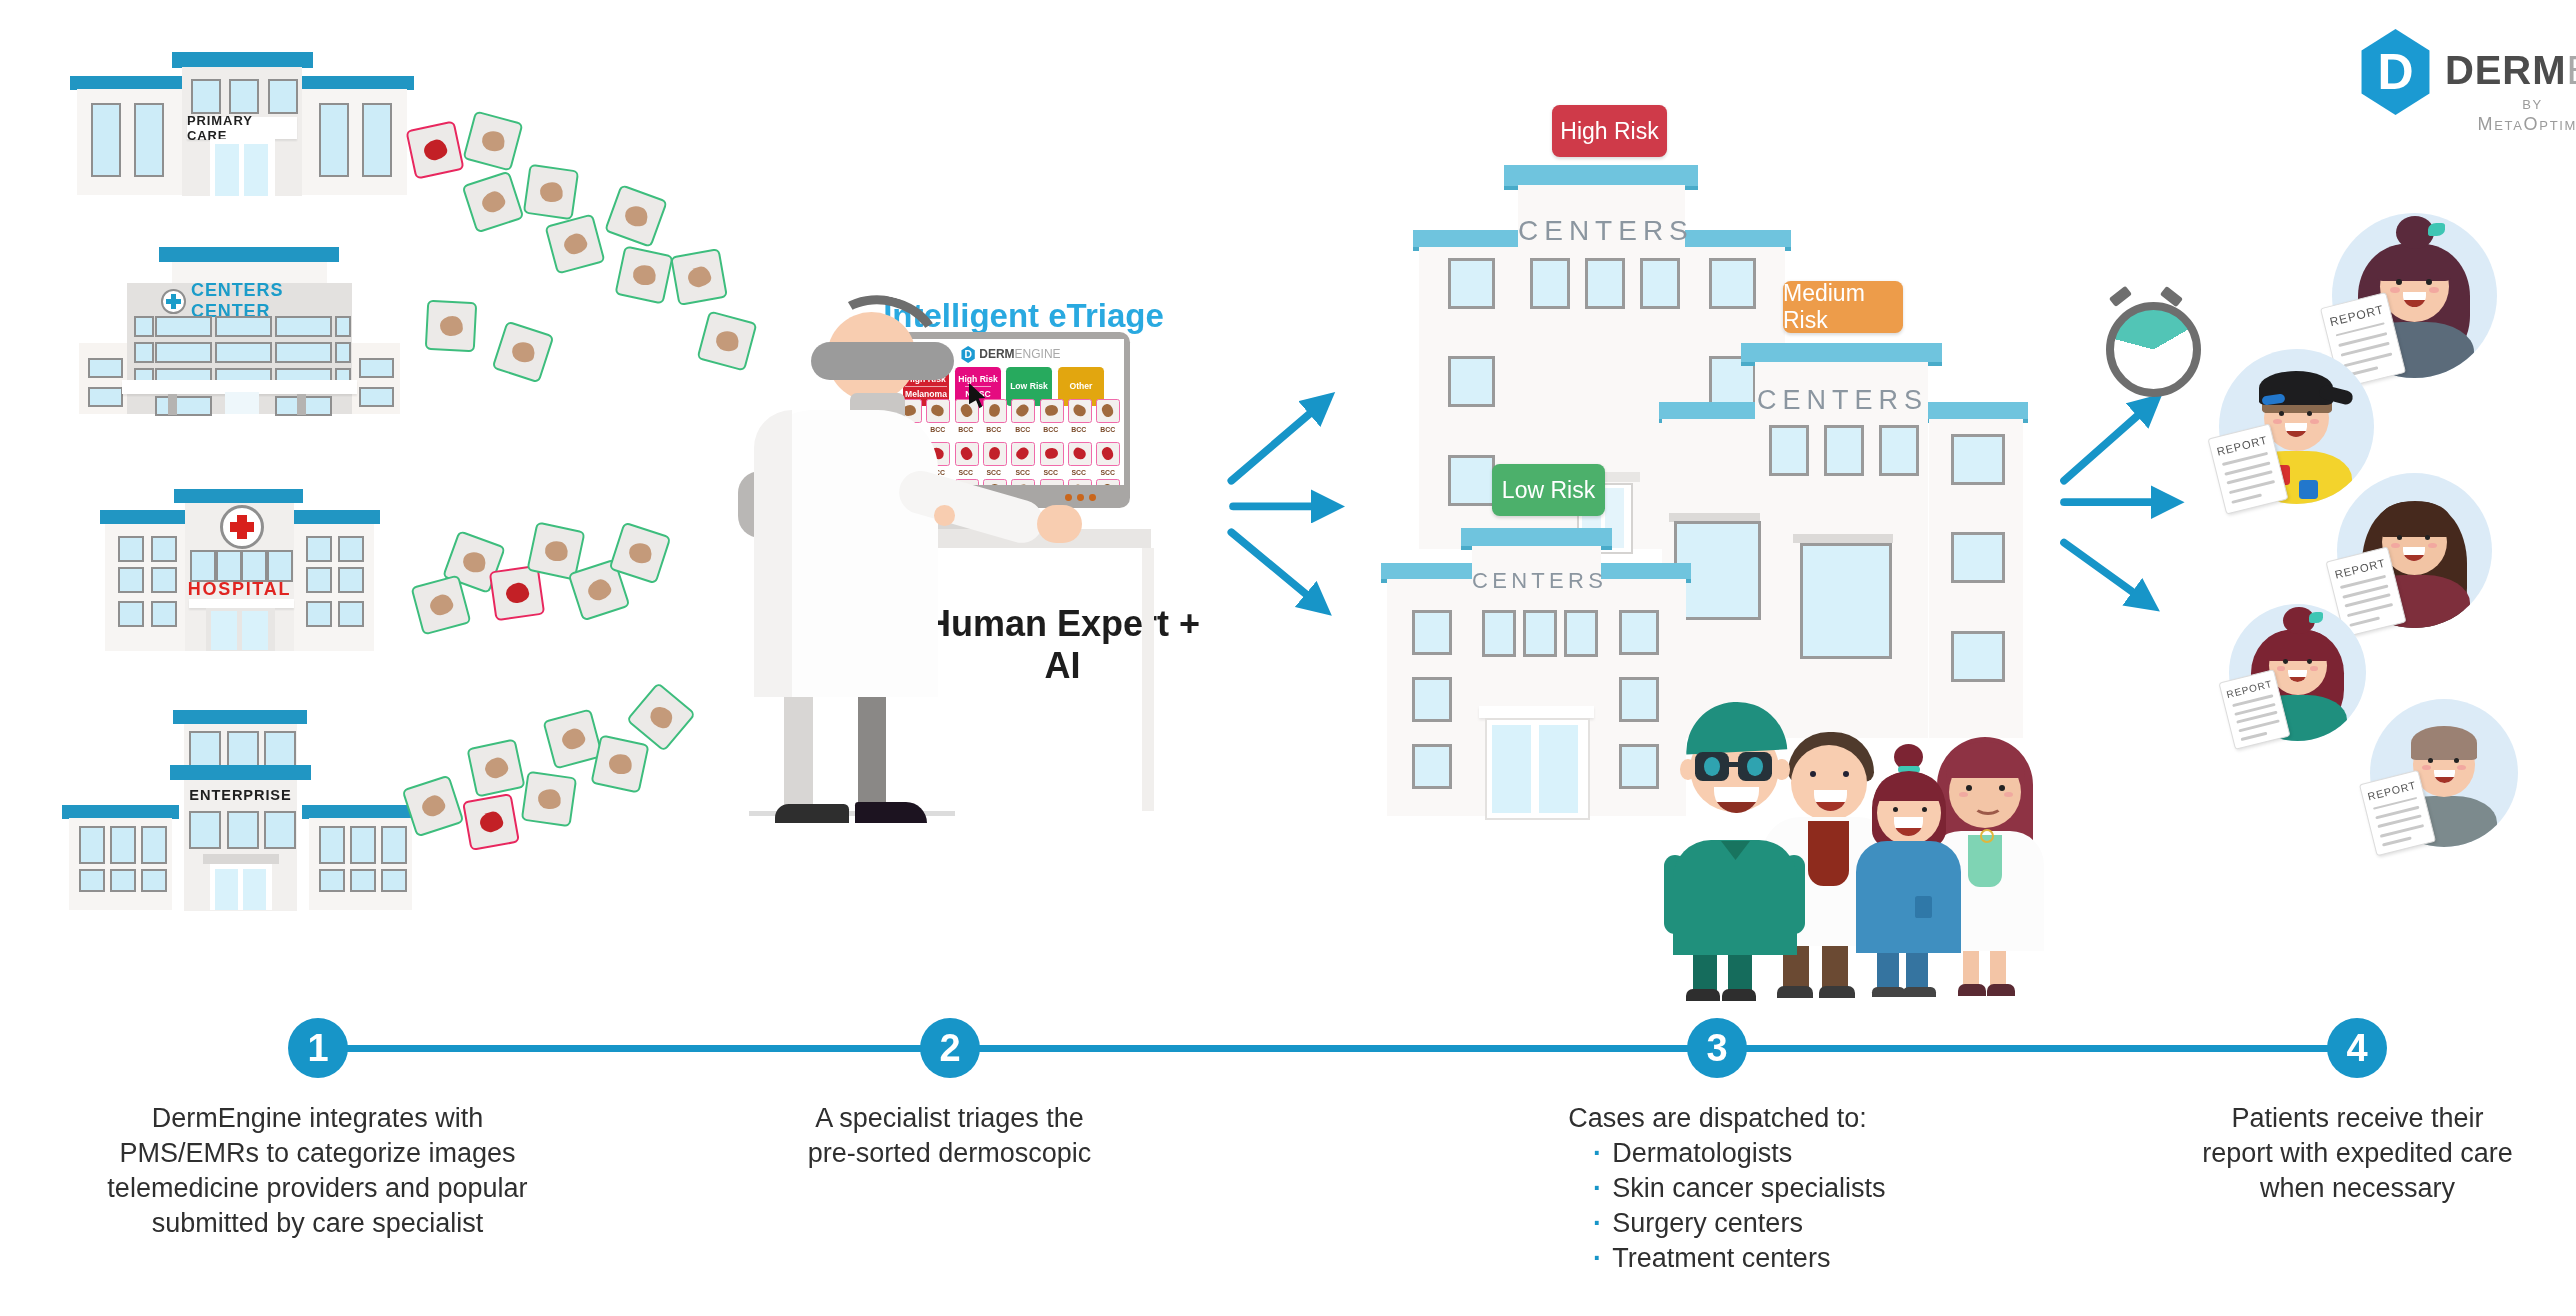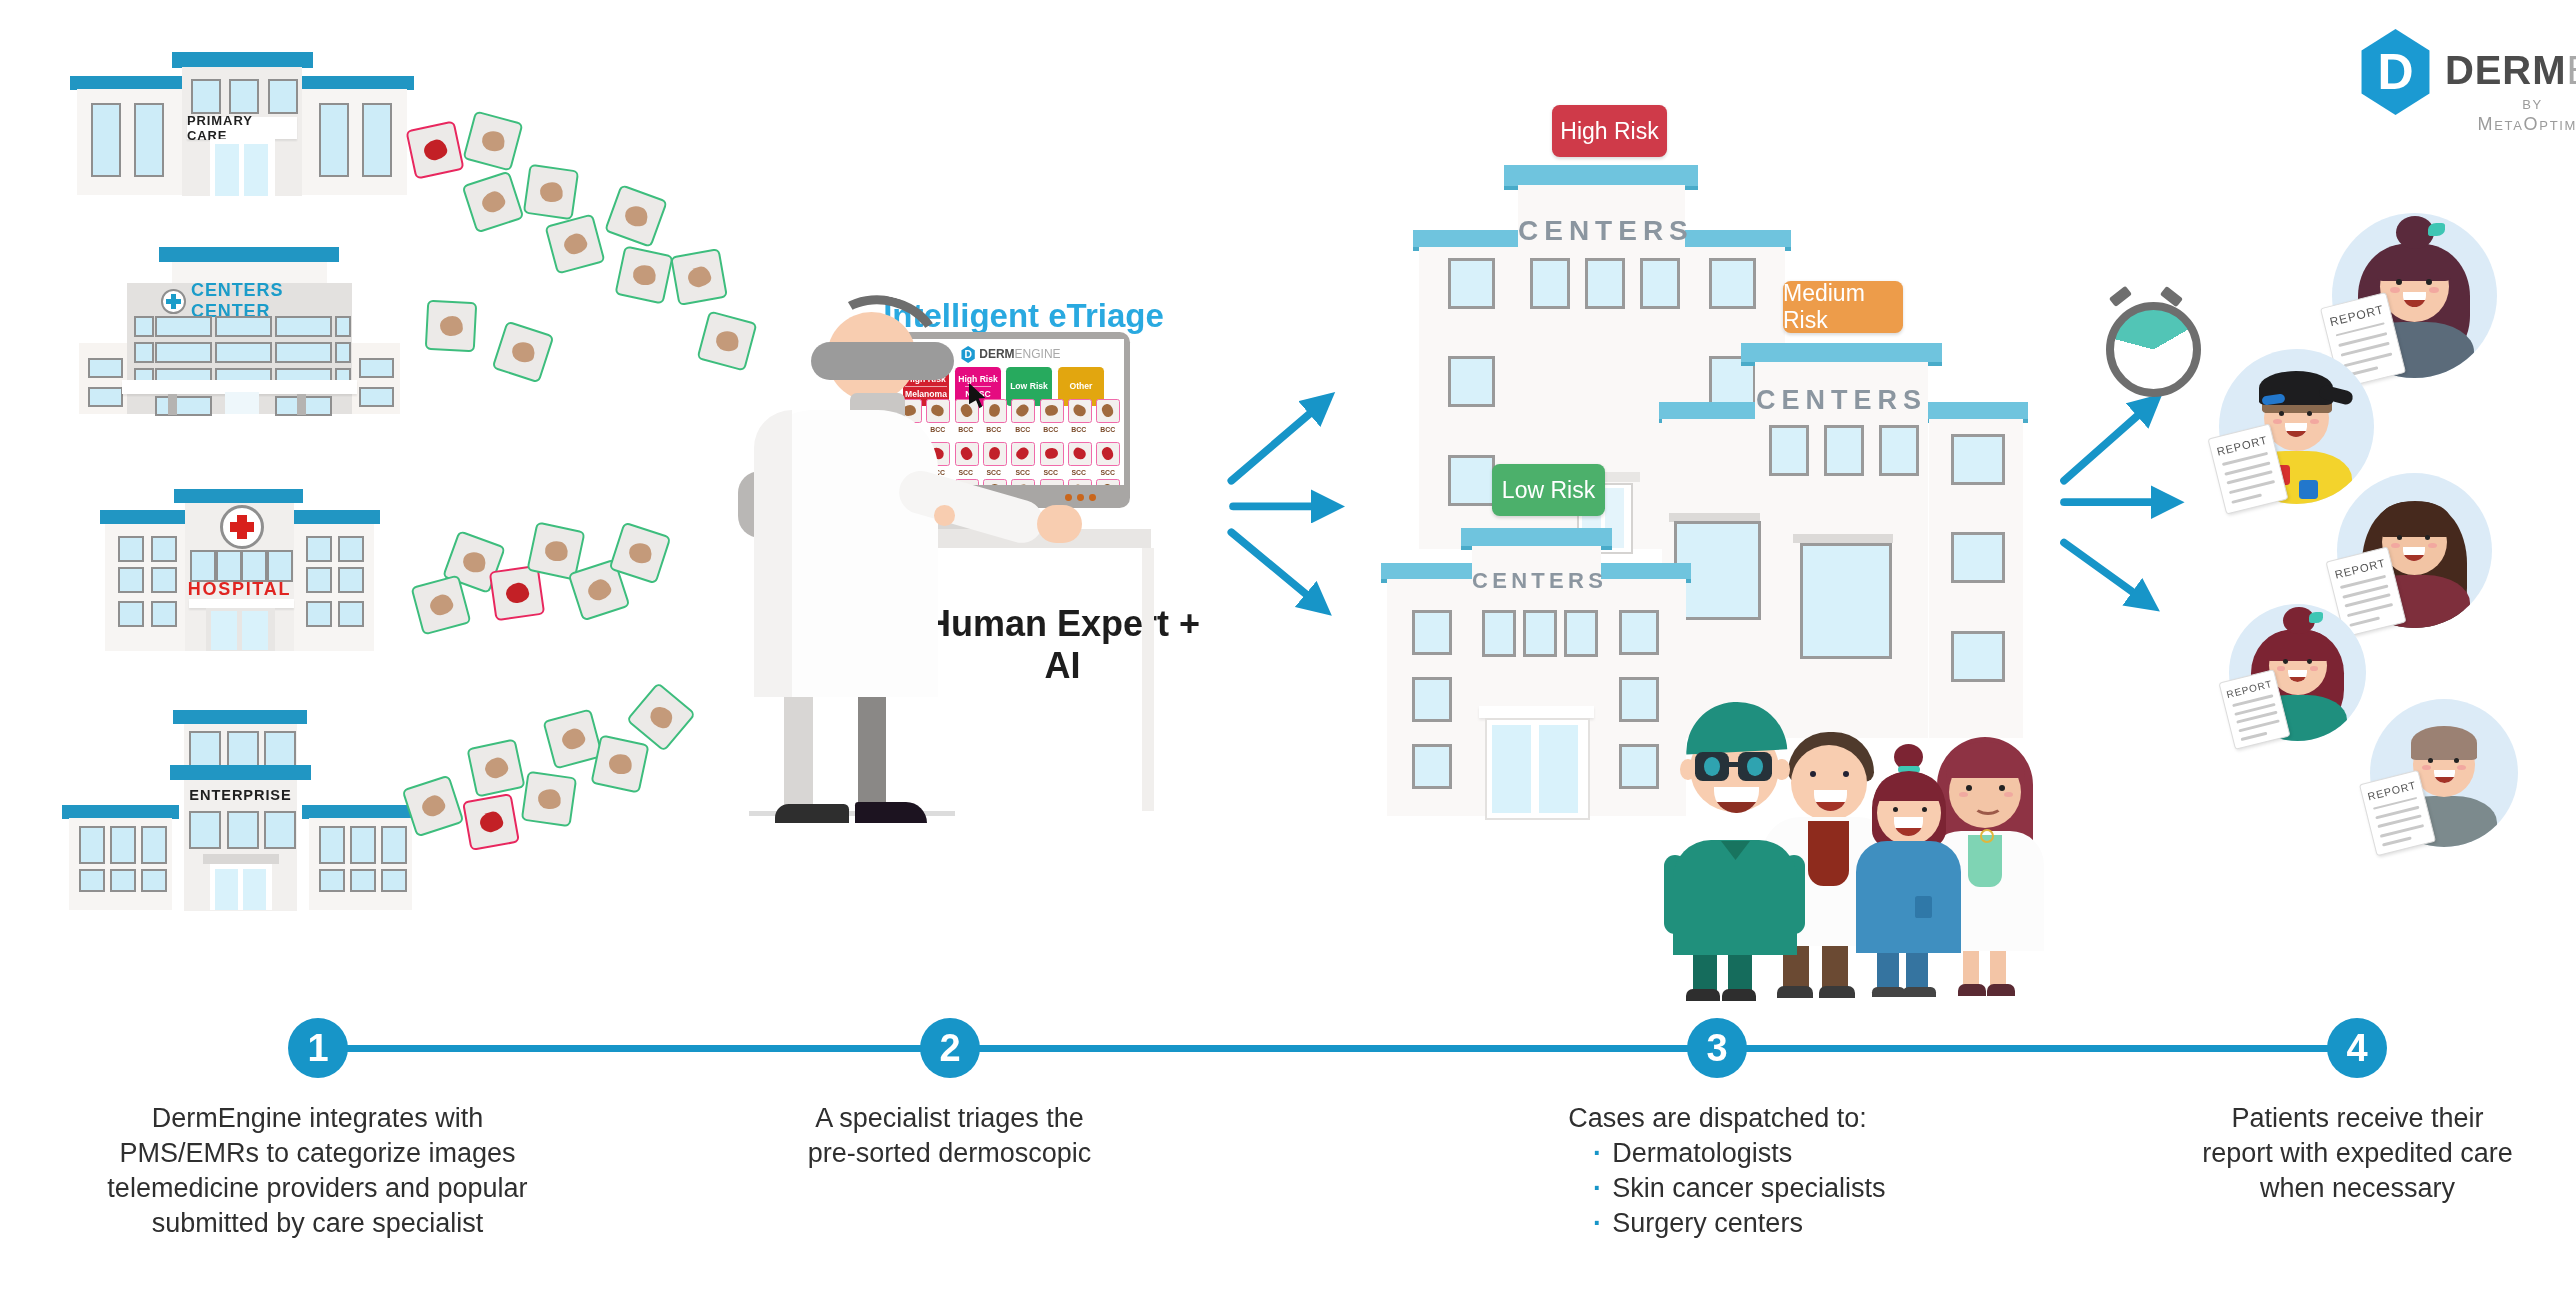--- a/index.html
+++ b/index.html
@@ -3,21 +3,21 @@
 <meta charset="utf-8">
 <style>
   html,body{margin:0;padding:0;background:#fff;font-family:"Liberation Sans",sans-serif;}
   #canvas{position:relative;width:2576px;height:1316px;background:#fff;overflow:hidden;}
   .abs{position:absolute;}
   .win{position:absolute;background:#cdecf8;border:2.6px solid #8f8f8f;}
   .winc{position:absolute;background:#d8f1fa;border:3.4px solid #9a9a9a;}
   .roofc{position:absolute;background:#6fc4de;border-bottom:4.3px solid #49abc9;}
   .flexc{display:flex;align-items:center;justify-content:center;}
   .badge{position:absolute;display:flex;align-items:center;justify-content:center;color:#fff;font-size:23px;font-weight:500;border-radius:7.7px;box-shadow:0 1.7px 3.4px rgba(0,0,0,.15);}
-  .centers-sign{position:absolute;text-align:center;color:#8b96a0;font-weight:700;letter-spacing:6px;}
+  .centers-sign{position:absolute;text-align:right;color:#8b96a0;font-weight:400;letter-spacing:6px;}
   .card{position:absolute;width:46px;height:46px;border-radius:6px;background:#eceae8;display:flex;align-items:center;justify-content:center;}
   .blob{width:23px;height:20px;}
   .step-circle{position:absolute;width:60px;height:60px;border-radius:50%;background:#1795c8;display:flex;align-items:center;justify-content:center;color:#fff;font-size:38px;font-weight:700;}
   .step-text{position:absolute;text-align:center;font-size:27px;line-height:35px;color:#2f2f2f;}
   .bullet-row{font-size:27px;line-height:35px;color:#2f2f2f;text-align:left;}
   .bullet-dot{color:#1795c8;font-weight:700;margin-right:10.3px;}
   .scrbtn{position:absolute;border-radius:4.3px;color:#fff;font-weight:700;display:flex;flex-direction:column;align-items:center;justify-content:center;font-size:8.6px;line-height:10.3px;}
   .report{position:absolute;background:#fff;border:1.7px solid #dcdcdc;border-radius:3.4px;box-shadow:0.9px 1.7px 3.4px rgba(0,0,0,.12);}
   .rline{position:absolute;background:#c9c9c9;height:2.6px;border-radius:1.7px;}
 </style>
@@ -673,20 +673,21 @@
         <div>pre-sorted dermoscopic</div>
       </div>
       <div class="step-circle" style="left: 1687px; top: 1018px;">
         <span>3</span>
       </div>
       <div class="step-text" style="left: 1477px; top: 1101px; width: 481px;">Cases are dispatched to:</div>
       <div style="position: absolute; left: 1593px; top: 1136px; width: 395px;">
         <div class="bullet-row"><span class="bullet-dot">·</span><span>Dermatologists</span></div>
         <div class="bullet-row"><span class="bullet-dot">·</span><span>Skin cancer specialists</span></div>
         <div class="bullet-row"><span class="bullet-dot">·</span><span>Surgery centers</span></div>
+        <div class="bullet-row"><span class="bullet-dot">·</span><span>Treatment centers</span></div>
       </div>
       <div class="step-circle" style="left: 2327px; top: 1018px;">
         <span>4</span>
       </div>
       <div class="step-text" style="left: 2117px; top: 1101px; width: 481px;">
         <div>Patients receive their</div>
         <div>report with expedited care</div>
         <div>when necessary</div>
       </div>
     </div>

